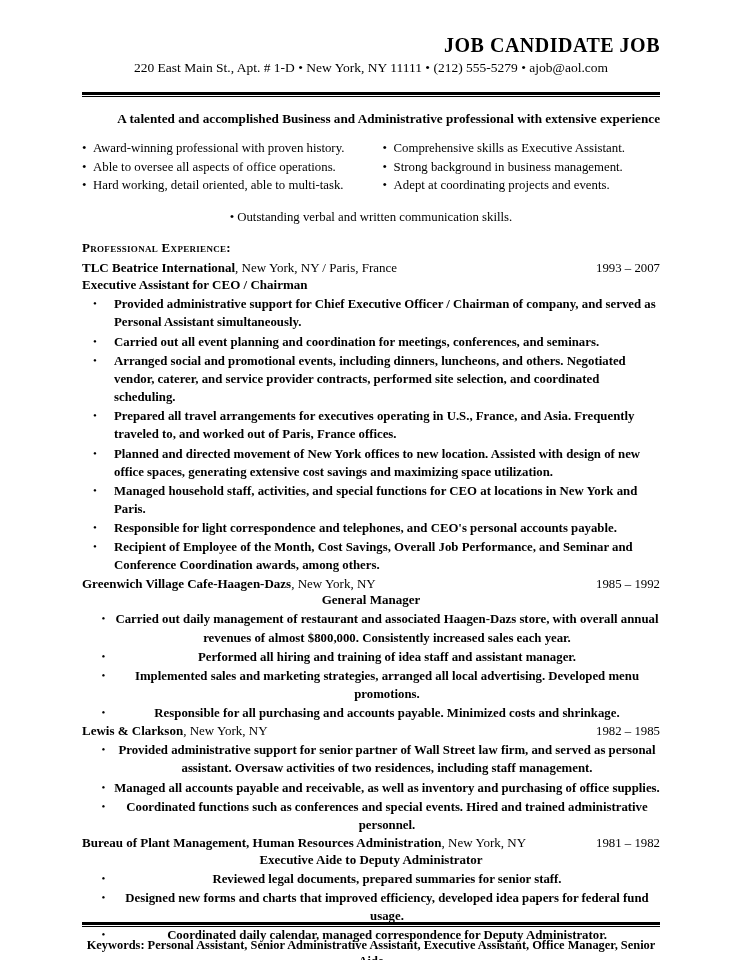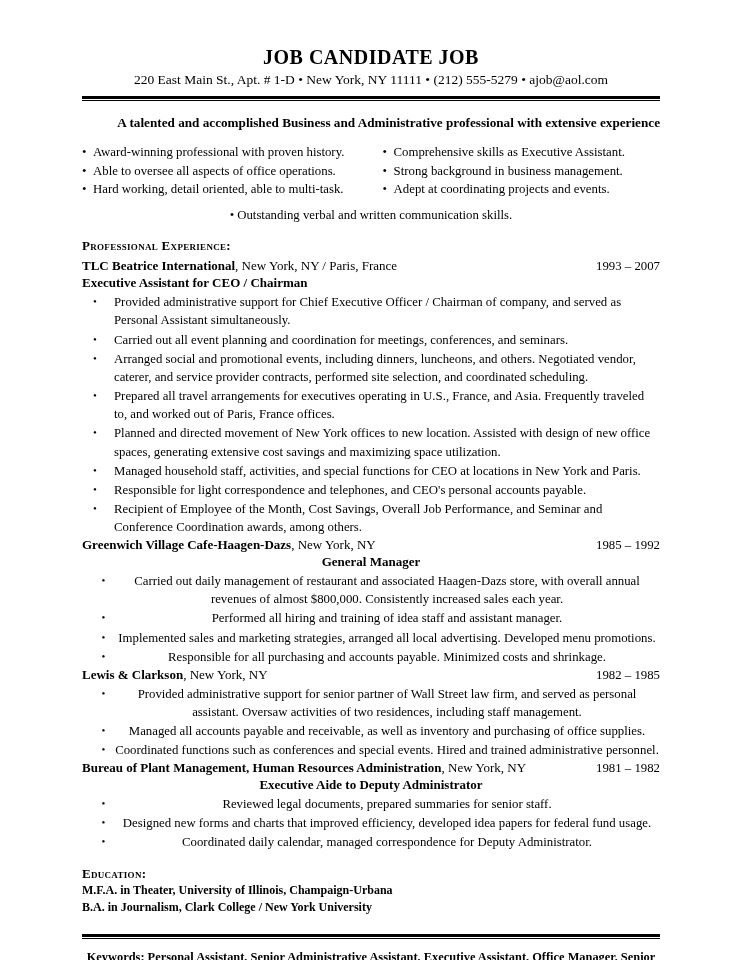--- a/index.html
+++ b/index.html
@@ -17,32 +17,32 @@
   .page {
     position: relative;
     width: 742px;
     height: 960px;
     box-sizing: border-box;
     padding: 0 82px;
   }
 
   
   .resume-name {
-    text-align: center;
+    text-align: right;
     font-size: 20px;
     font-weight: bold;
     font-variant: small-caps;
     letter-spacing: 0.5px;
-    margin: 46px 0 0 0;
+    margin: 34px 0 0 0;
     line-height: 1.1;
   }
   .resume-contact {
     text-align: center;
     font-size: 13.5px;
-    margin: 4px 0 8px 0;
+    margin: 4px 0 16px 0;
     line-height: 1.2;
   }
   .rule-thick {
     border: 0;
     border-top: 3px solid #000;
     border-bottom: 1px solid #000;
     height: 1px;
     margin: 4px 0 0 0;
     padding: 0;
   }
@@ -72,21 +72,21 @@
   }
   .summary-li .dot {
     width: 11px;
     flex: 0 0 11px;
     text-align: left;
   }
   .summary-center {
     text-align: center;
     font-size: 12.8px;
     line-height: 1.45;
-    margin-top: 7px;
+    margin-top: 13px;
   }
   .summary-center .dot {
     margin-right: 3px;
   }
 
   
   .section {
     margin-top: 14px;
   }
   .section-title {
@@ -140,20 +140,21 @@
   .job-bullets li .dot {
     flex: 0 0 32px;
     width: 32px;
     padding-left: 11px;
     box-sizing: border-box;
     font-size: 11px;
     line-height: 1.55;
   }
   .job-bullets li .txt {
     flex: 1 1 auto;
+    font-weight: bold;
   }
 
   .plain-line {
     font-size: 12px;
     line-height: 1.4;
     font-weight: bold;
   }
 
   
   .footer-wrap {

